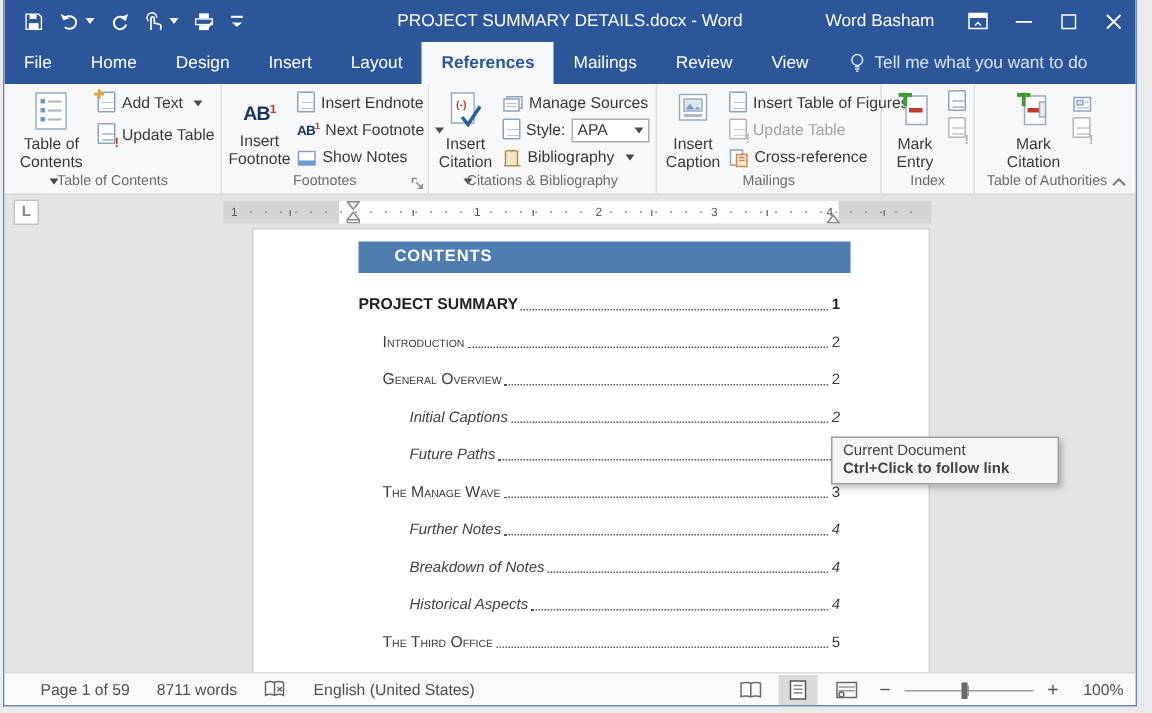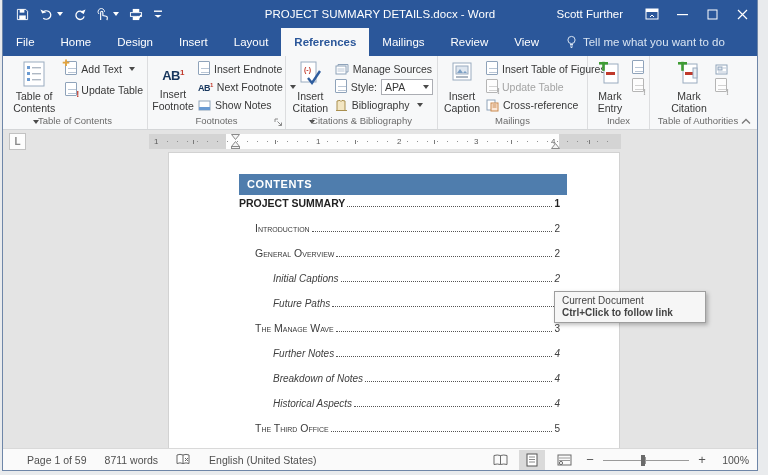--- a/index.html
+++ b/index.html
@@ -66,23 +66,23 @@
     border:1px solid #c2c2c2; color:#8a8a8a; font-size:10px; font-weight:bold; text-align:center;
     line-height:16px; }
   .ruler { position:absolute; left:146px; top:4px; width:472px; height:15px; background:#d4d4d4; }
   .ruler .zone { position:absolute; left:77px; top:0; width:333px; height:15px; background:#fdfdfd; }
   .rnum { position:absolute; top:3px; font-size:8px; color:#5a5a5a; line-height:9px; z-index:2; }
   .rtick { position:absolute; top:6px; width:1px; height:4px; background:#7a7a7a; z-index:2; }
   .rdots { position:absolute; left:8px; right:8px; top:7px; height:1px; z-index:1;
     background:repeating-linear-gradient(to right, #909090 0 1px, transparent 1px 10px); }
   .page { position:absolute; left:165px; top:22px; width:452px; height:296px; background:#fff;
     border:1px solid #d2d2d2; border-bottom:none; }
-  .banner { position:absolute; left:70px; top:21px; width:328px; height:21px; background:#4f7dad;
+  .banner { position:absolute; left:70px; top:8px; width:328px; height:21px; background:#4f7dad;
     color:#fff; font-weight:bold; font-size:11px; letter-spacing:.6px; line-height:21px;
-    padding-left:8px; }
+    padding-left:24px; }
   .toc { position:absolute; left:70px; top:44px; width:321px; }
   .toc-row { display:flex; align-items:flex-end; height:12px; margin-bottom:13px; color:#3a3a3a; }
   .toc-row .leader { flex:1; border-bottom:1.6px dotted #555; margin:0 2px 2px 2px; }
   .toc-row .tpage { font-size:10px; }
   .lvl1 { font-size:10.5px; font-weight:bold; color:#222; }
   .lvl1 .tpage { font-weight:bold; }
   .lvl2 { font-size:10.5px; font-variant:small-caps; padding-left:16px; }
   .lvl3 { font-size:10px; font-style:italic; padding-left:34px; color:#404040; }
   .tooltip { position:absolute; left:551px; top:161px; width:152px; background:#f6f6f6;
     border:1px solid #9e9e9e; box-shadow:2px 2px 4px rgba(0,0,0,.25); padding:3px 7px 4px 7px;
@@ -148,21 +148,21 @@
       </span>
       <span class="qbtn">
         <svg width="10" height="12" viewBox="0 0 10 12">
             <rect x="1" y="2.5" width="8" height="1.4" fill="#fff"></rect>
             <path d="M1.5 7 h7 L5 11 Z" fill="#fff" transform="scale(1,0.7) translate(0,3)"></path>
           </svg>
       </span>
     </div>
     <div class="title">PROJECT SUMMARY DETAILS.docx - Word</div>
     <div class="tb-right">
-      <span class="user">Scott Further</span>
+      <span class="user">Word Basham</span>
       <span class="wbtn">
         <svg width="14" height="12" viewBox="0 0 14 12">
             <rect x="1" y="1" width="12" height="10" fill="none" stroke="#fff"></rect>
             <rect x="1" y="1" width="12" height="3" fill="#fff"></rect>
             <path d="M5 9 l2-2 2 2" fill="none" stroke="#fff"></path>
           </svg>
       </span>
       <span class="wbtn">
         <svg width="11" height="11" viewBox="0 0 11 11">
             <rect x="0" y="5" width="11" height="1.2" fill="#fff"></rect>

